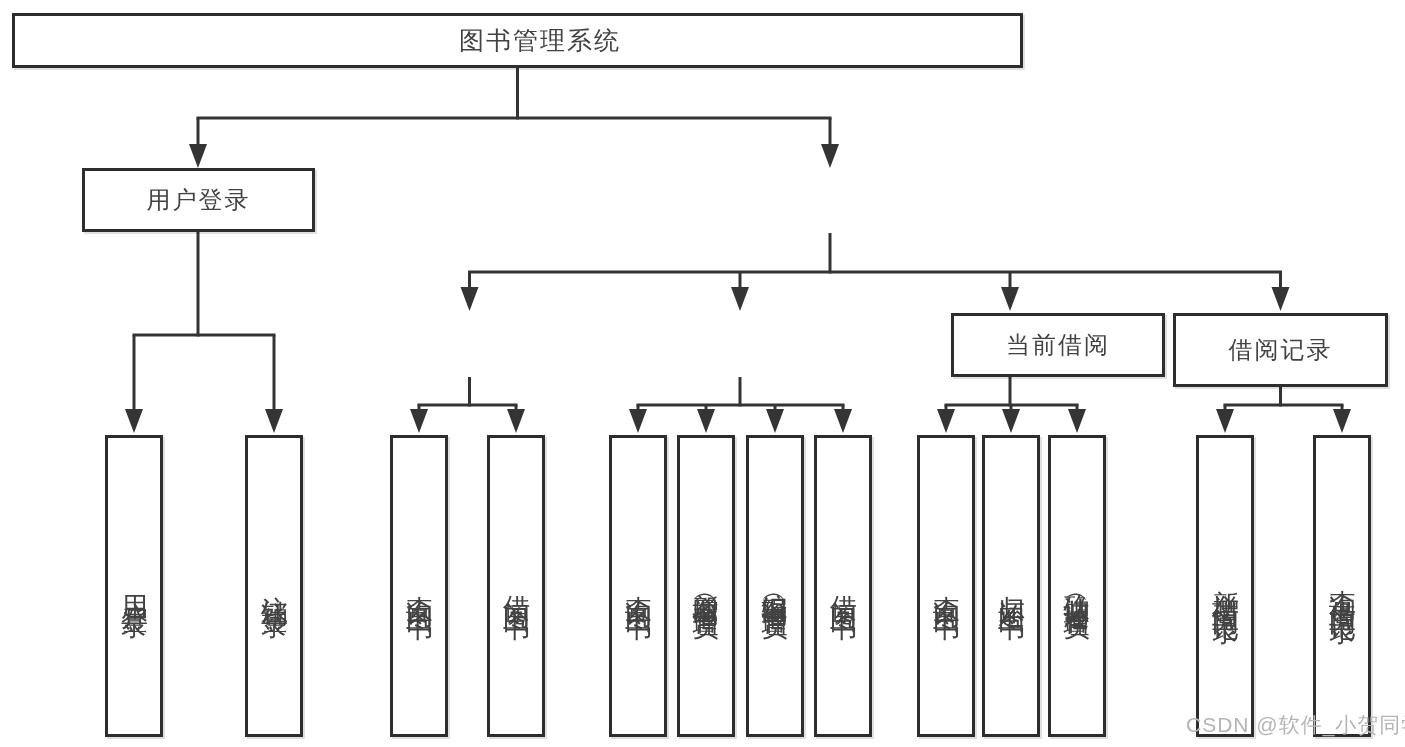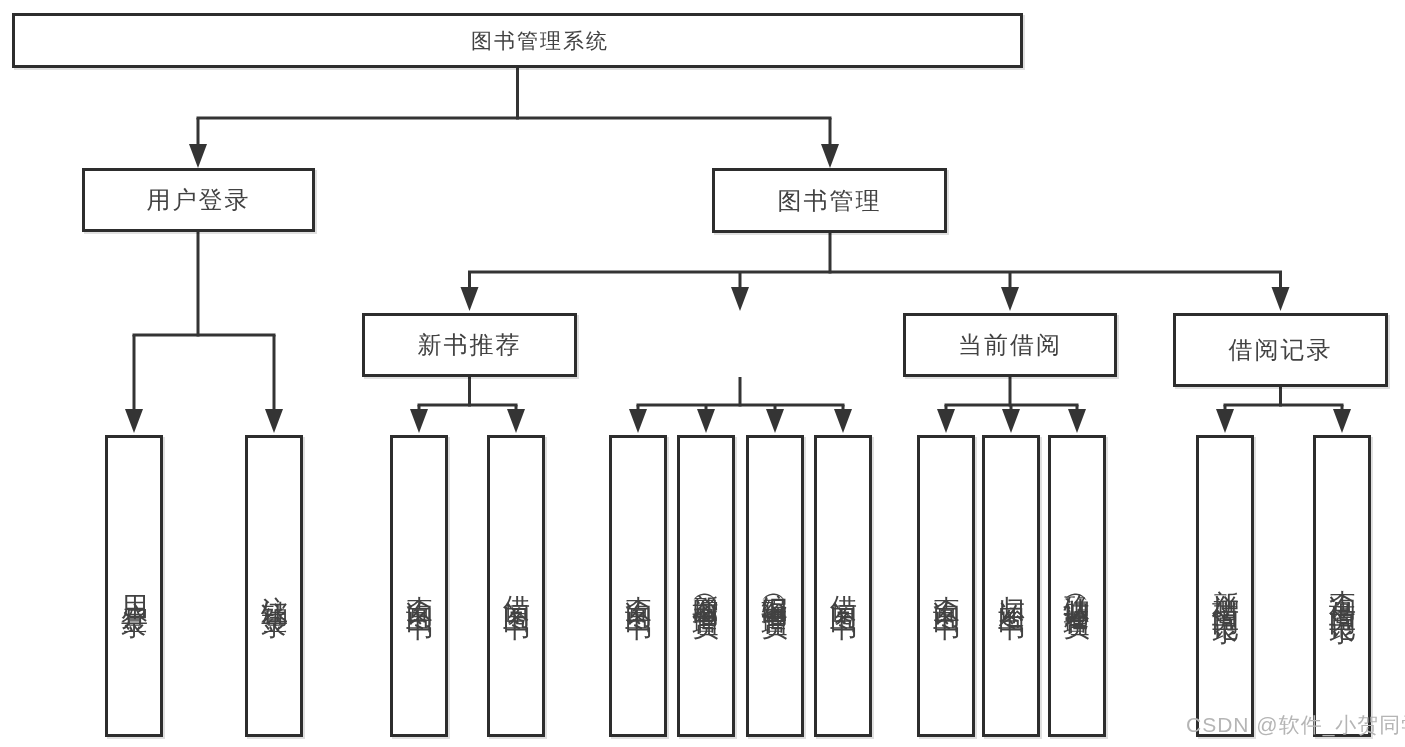--- a/index.html
+++ b/index.html
@@ -7,21 +7,21 @@
     position:relative;width:1405px;height:747px;background:#ffffff;overflow:hidden;
     font-family:"Liberation Sans","DejaVu Sans",sans-serif;color:#3f3f3f;
   }
   .connectors{position:absolute;left:0;top:0;width:1405px;height:747px;}
   .node{
     position:absolute;box-sizing:border-box;border:3px solid #2d2d2d;background:#ffffff;
     display:flex;align-items:center;justify-content:center;text-align:center;
     color:#424242;box-shadow:2px 2px 0 rgba(0,0,0,0.12);
   }
   .h{font-size:24px;letter-spacing:2px;}
-  .root{font-size:21px;padding-left:45px;}
+  .root{font-size:25px;padding-left:45px;}
   .v{
     writing-mode:vertical-rl;text-orientation:mixed;
     font-size:27px;letter-spacing:6px;line-height:1;
   }
   .v.long{font-size:26px;letter-spacing:3px;}
   .watermark{
     position:absolute;left:1186px;top:711px;z-index:5;white-space:nowrap;
     font-size:21px;color:#b5b5b5;letter-spacing:1px;
   }
 </style>
@@ -92,24 +92,22 @@
       <polygon points="1002,409 1020,409 1011,433"></polygon>
       <polygon points="1068,409 1086,409 1077,433"></polygon>
       <polygon points="1216,409 1234,409 1225,433"></polygon>
       <polygon points="1333,409 1351,409 1342,433"></polygon>
     </g>
   </svg>
 
   <div class="node h root" style="left:12px;top:13px;width:1011px;height:55px">图书管理系统</div>
 
   <div class="node h" style="left:82px;top:168px;width:233px;height:64px">用户登录</div>
-  <div class="node h" style="left:712px;top:168px;width:235px;height:65px">图书管理</div>
 
-  <div class="node h" style="left:362px;top:313px;width:215px;height:64px">新书推荐</div>
-  <div class="node h" style="left:903px;top:313px;width:214px;height:64px">当前借阅</div>
+  <div class="node h" style="left:951px;top:313px;width:214px;height:64px">当前借阅</div>
   <div class="node h" style="left:1173px;top:313px;width:215px;height:74px">借阅记录</div>
 
   <div class="node v" style="left:105px;top:435px;width:58px;height:302px">用户登录</div>
   <div class="node v" style="left:245px;top:435px;width:58px;height:302px">注销登录</div>
 
   <div class="node v" style="left:390px;top:435px;width:58px;height:302px">查询图书</div>
   <div class="node v" style="left:487px;top:435px;width:58px;height:302px">借阅图书</div>
 
   <div class="node v" style="left:609px;top:435px;width:58px;height:302px">查询图书</div>
   <div class="node v long" style="left:677px;top:435px;width:58px;height:302px">新增图书（管理员）</div>

